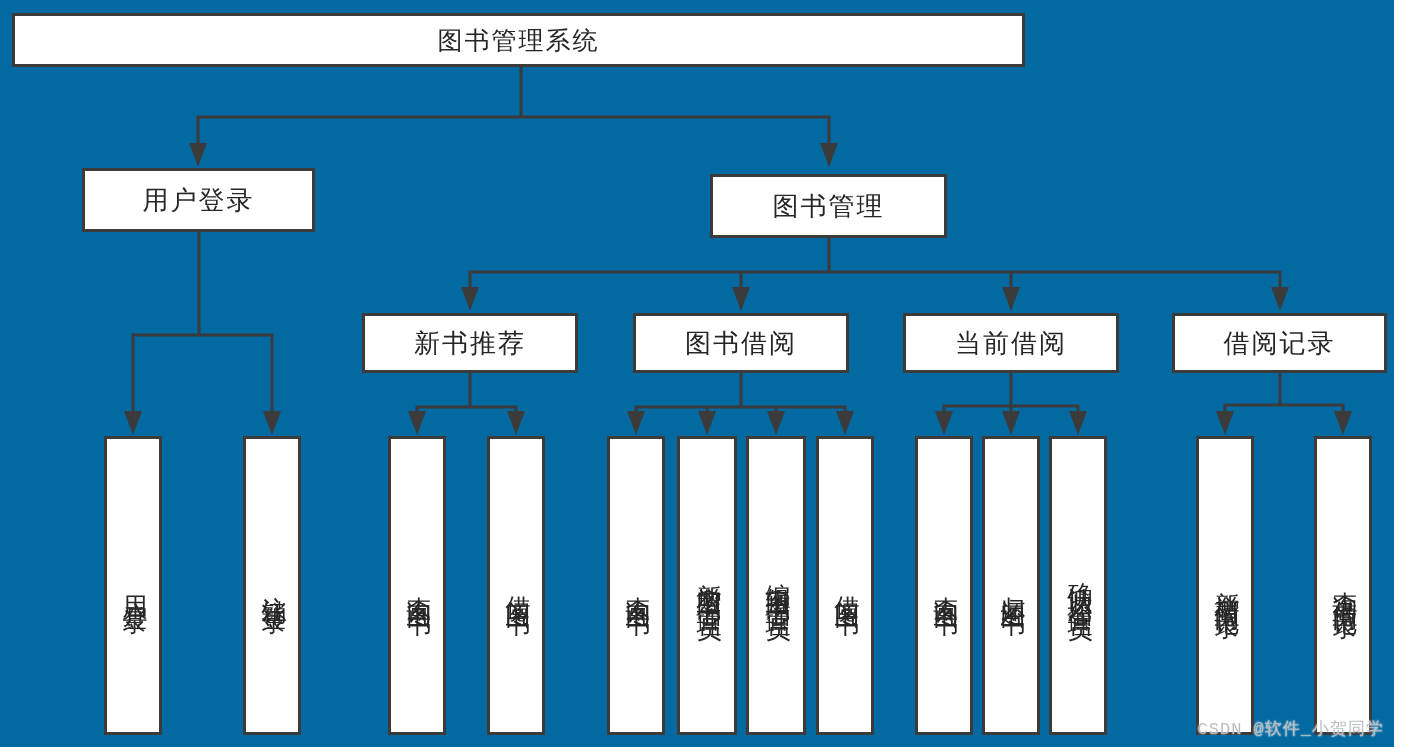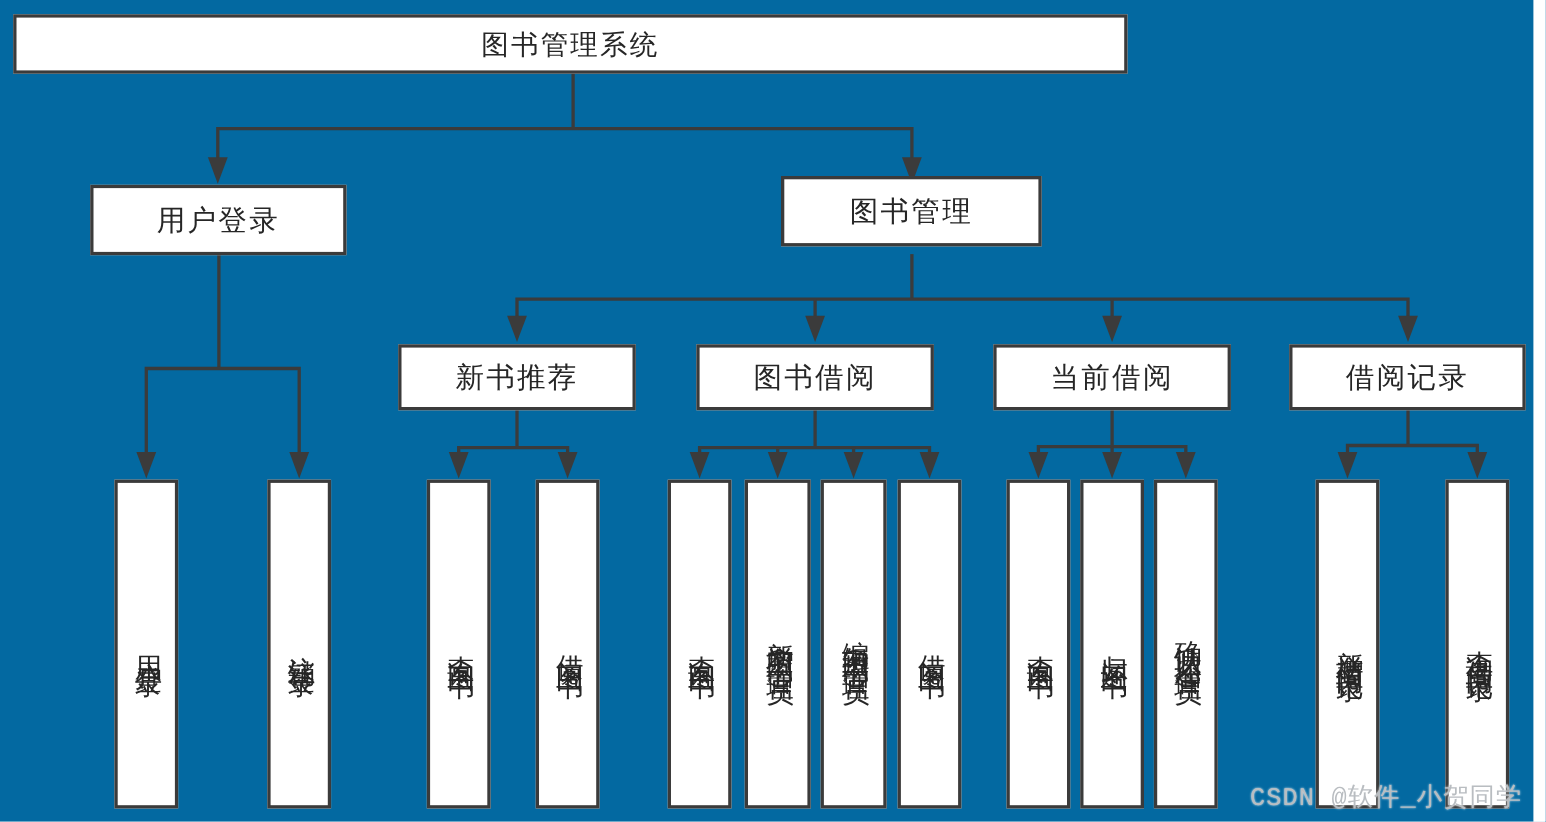--- a/index.html
+++ b/index.html
@@ -23,39 +23,39 @@
   }
   .hlabel{
     color:#262626;
     font-size:26px;
     letter-spacing:2px;
     white-space:nowrap;
   }
   .root-box{left:12px;top:13px;width:1013px;height:54px;}
   .root-box .hlabel{font-size:25px;}
   .lvl2-a{left:82px;top:168px;width:233px;height:64px;}
-  .lvl2-b{left:710px;top:160px;width:237px;height:64px;}
+  .lvl2-b{left:710px;top:174px;width:237px;height:64px;}
   .lvl3{top:313px;width:216px;height:60px;}
   .leaf{
     top:436px;width:58px;height:299px;
   }
   .vlabel{
     writing-mode:vertical-rl;
     text-orientation:mixed;
     color:#262626;
     font-size:25px;
     letter-spacing:5px;
     line-height:1;
     white-space:nowrap;
   }
   .watermark{
     position:absolute;
     right:10px;
     bottom:7px;
-    font-size:23px;
+    font-size:17px;
     color:#b9bdc1;
     letter-spacing:1px;
     z-index:3;
     text-shadow:0 0 2px #ffffff;
     white-space:nowrap;
   }
 </style>
 </head>
 <body>
 

